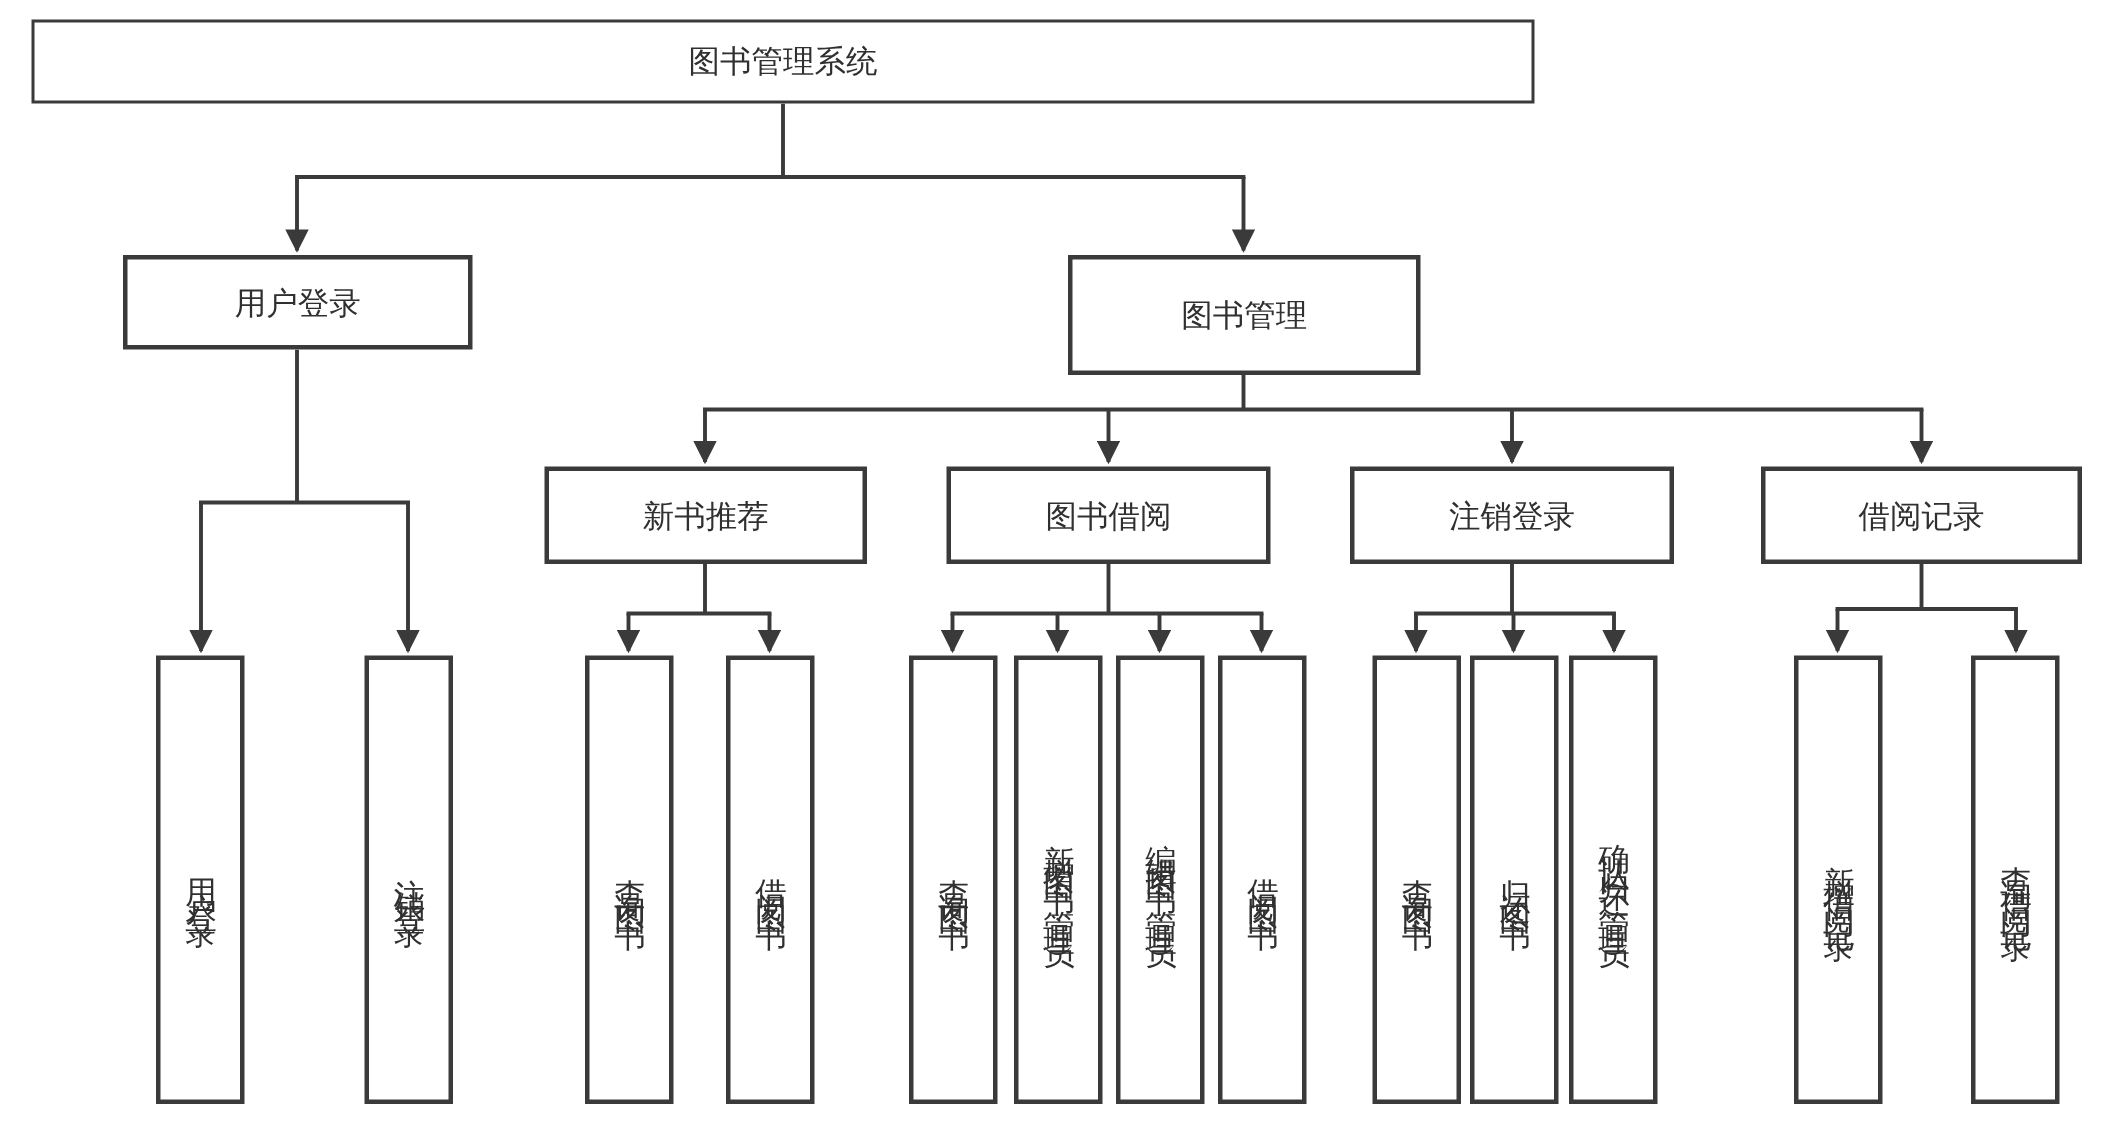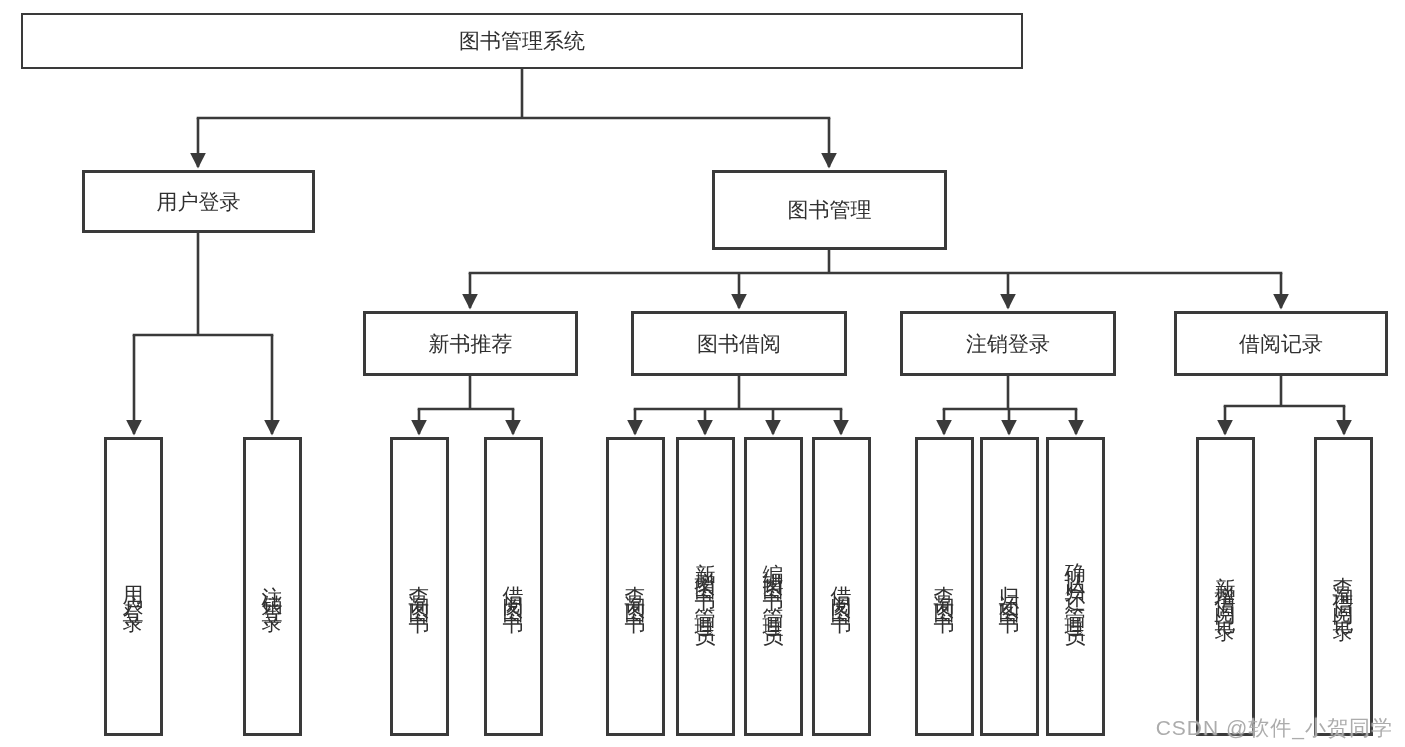--- a/index.html
+++ b/index.html
@@ -127,14 +127,13 @@
     <span>确认归还（管理员）</span>
     </div>
 
   <div class="box leaf" style="left:1196px;top:437px;width:59px;height:299px;">
     <span>新增借阅记录</span>
     </div>
   <div class="box leaf" style="left:1314px;top:437px;width:59px;height:299px;">
     <span>查询借阅记录</span>
     </div>
 
-  <div class="watermark">CSDN @软件_小贺同学</div>
 </div>
 
 </body></html>

